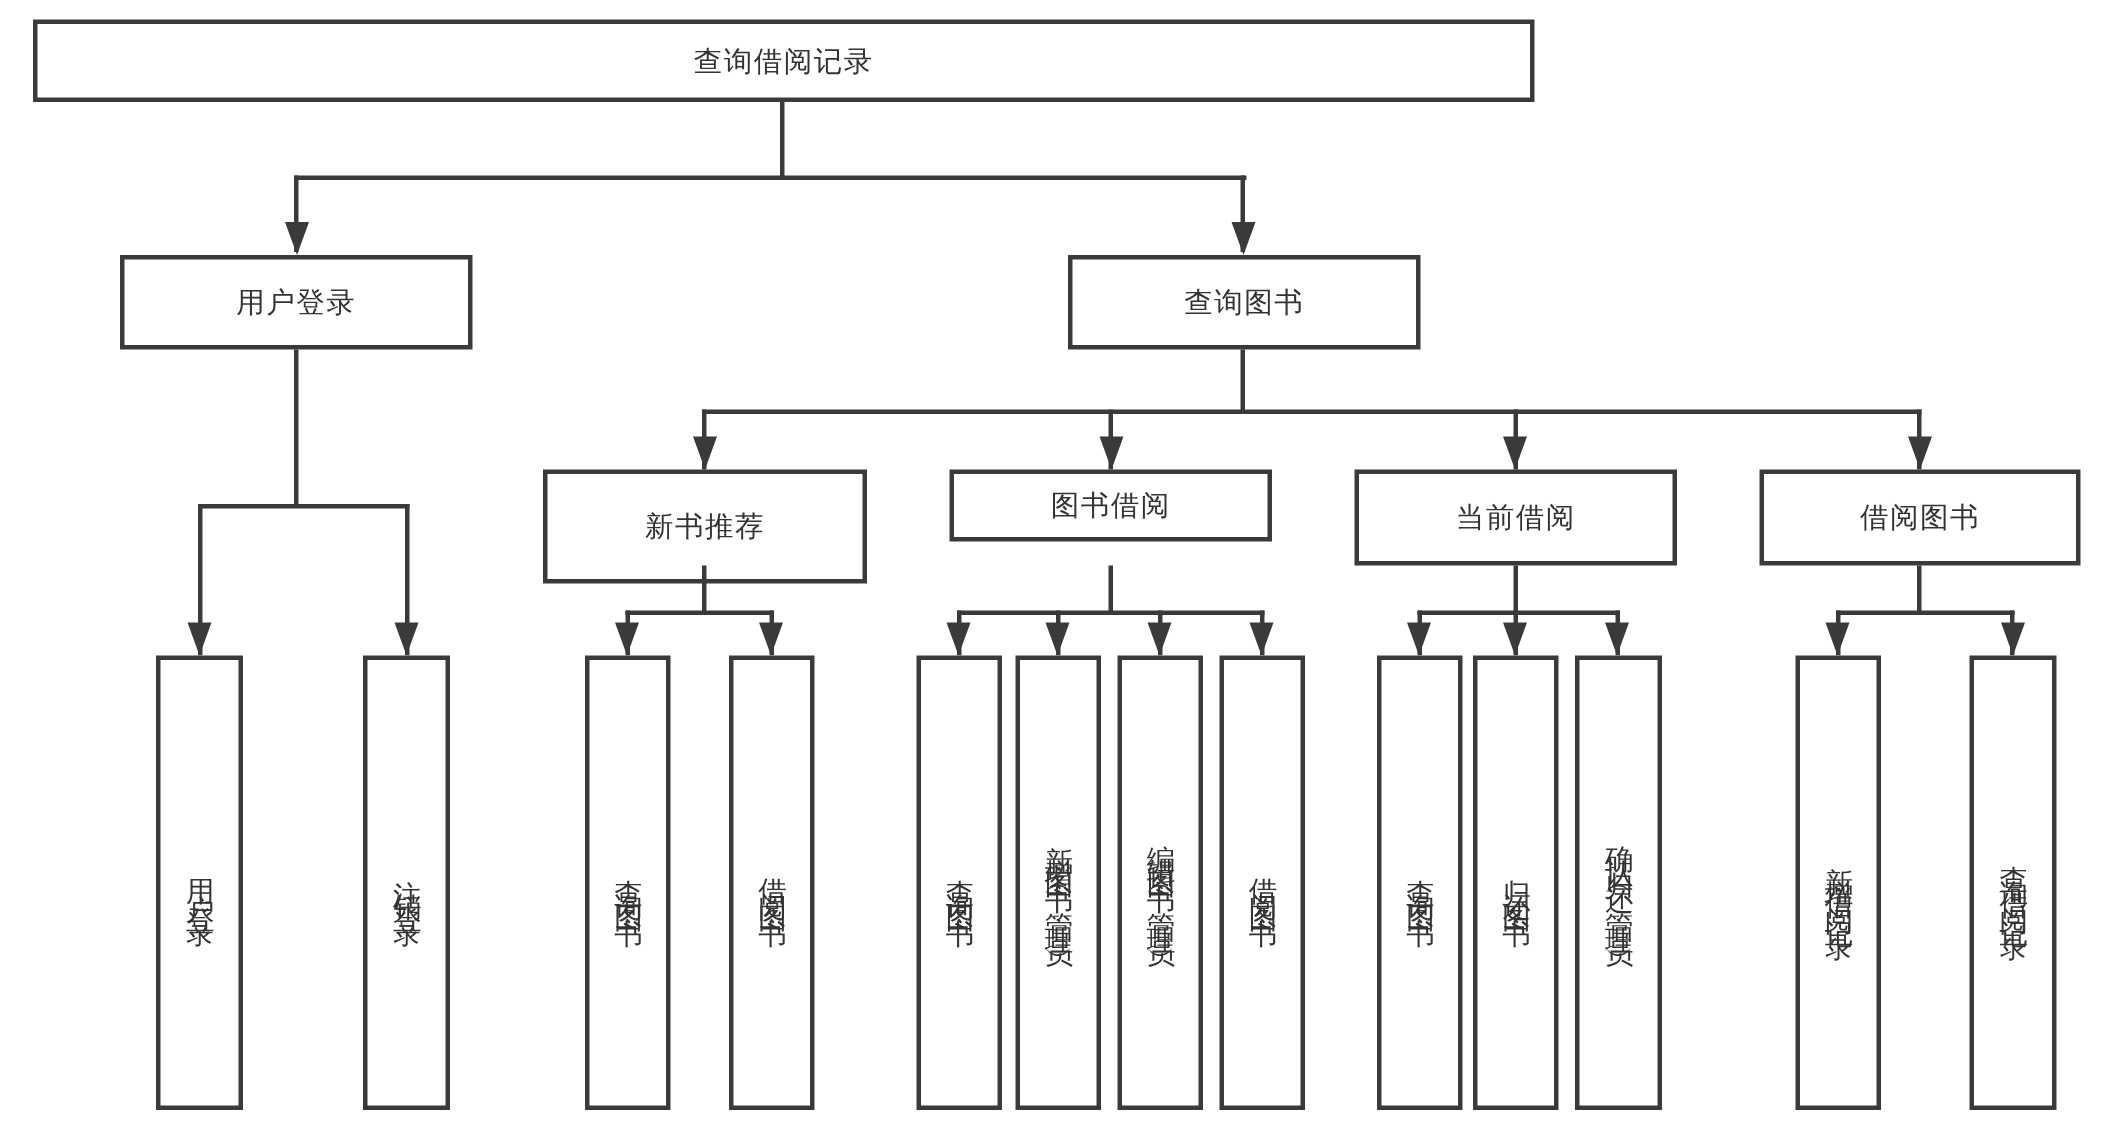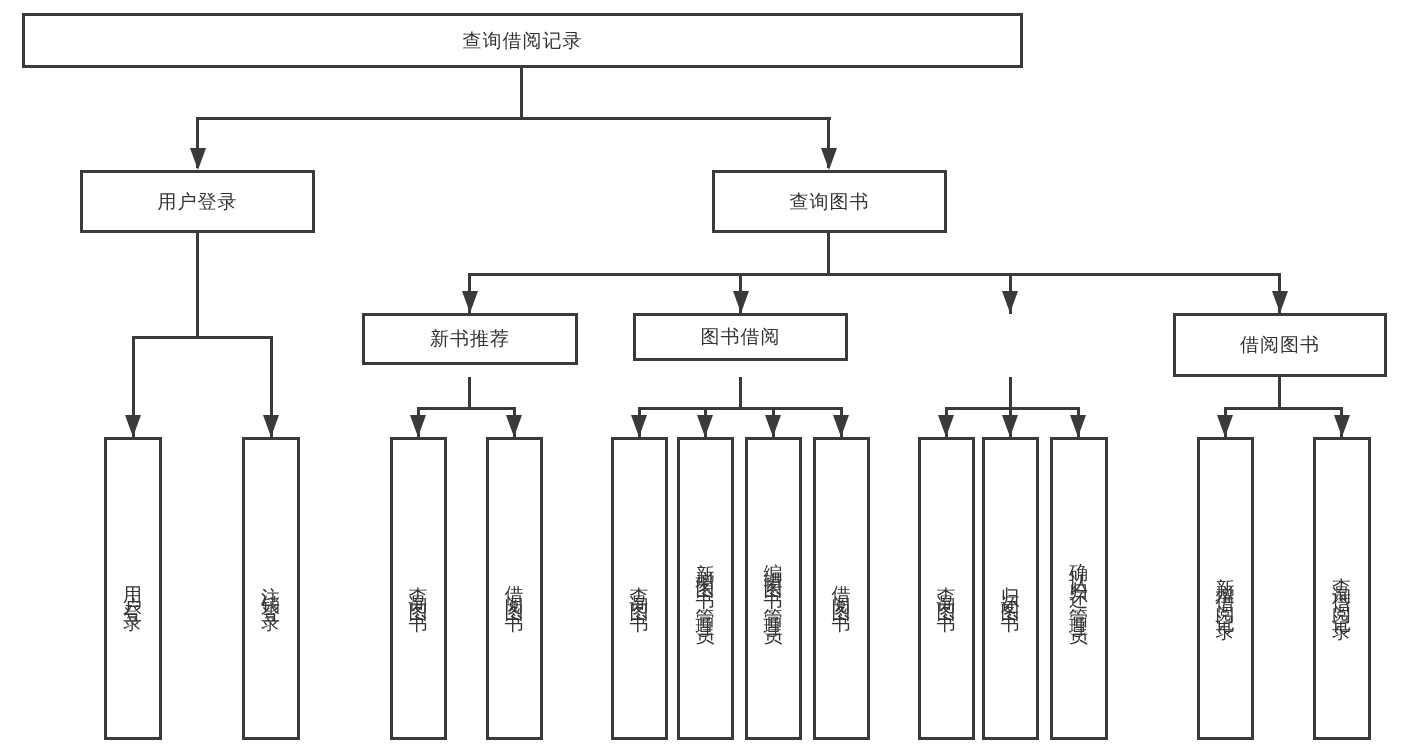--- a/index.html
+++ b/index.html
@@ -102,25 +102,28 @@
   <div class="line h" style="left:468px;  top:273px; width:813px;"></div>
   <div class="line v" style="left:468px;  top:273px; height:41px;"></div>
   <div class="line v" style="left:739px;  top:273px; height:41px;"></div>
   <div class="line v" style="left:1009px; top:273px; height:41px;"></div>
   <div class="line v" style="left:1278px; top:273px; height:41px;"></div>
   <div class="arrow" style="left:462px;  top:291px;"></div>
   <div class="arrow" style="left:733px;  top:291px;"></div>
   <div class="arrow" style="left:1002px; top:291px;"></div>
   <div class="arrow" style="left:1272px; top:291px;"></div>
 
-  <div class="node hbox" style="left:362px; top:313px; width:216px; height:52px;">
+  <div class="node hbox" style="left:362px; top:313px; width:216px; height:76px;">
     <span>新书推荐</span>
   </div>
   <div class="node hbox" style="left:633px; top:313px; width:215px; height:48px;">
     <span>图书借阅</span>
+  </div>
+  <div class="node hbox" style="left:903px; top:313px; width:215px; height:64px;">
+    <span>当前借阅</span>
   </div>
   <div class="node hbox" style="left:1173px; top:313px; width:214px; height:64px;">
     <span>借阅图书</span>
   </div>
 
   <div class="line v" style="left:468px; top:377px; height:33px;"></div>
   <div class="line h" style="left:417px; top:407px; width:99px;"></div>
   <div class="line v" style="left:417px; top:407px; height:30px;"></div>
   <div class="line v" style="left:513px; top:407px; height:30px;"></div>
   <div class="arrow" style="left:410px; top:415px;"></div>

